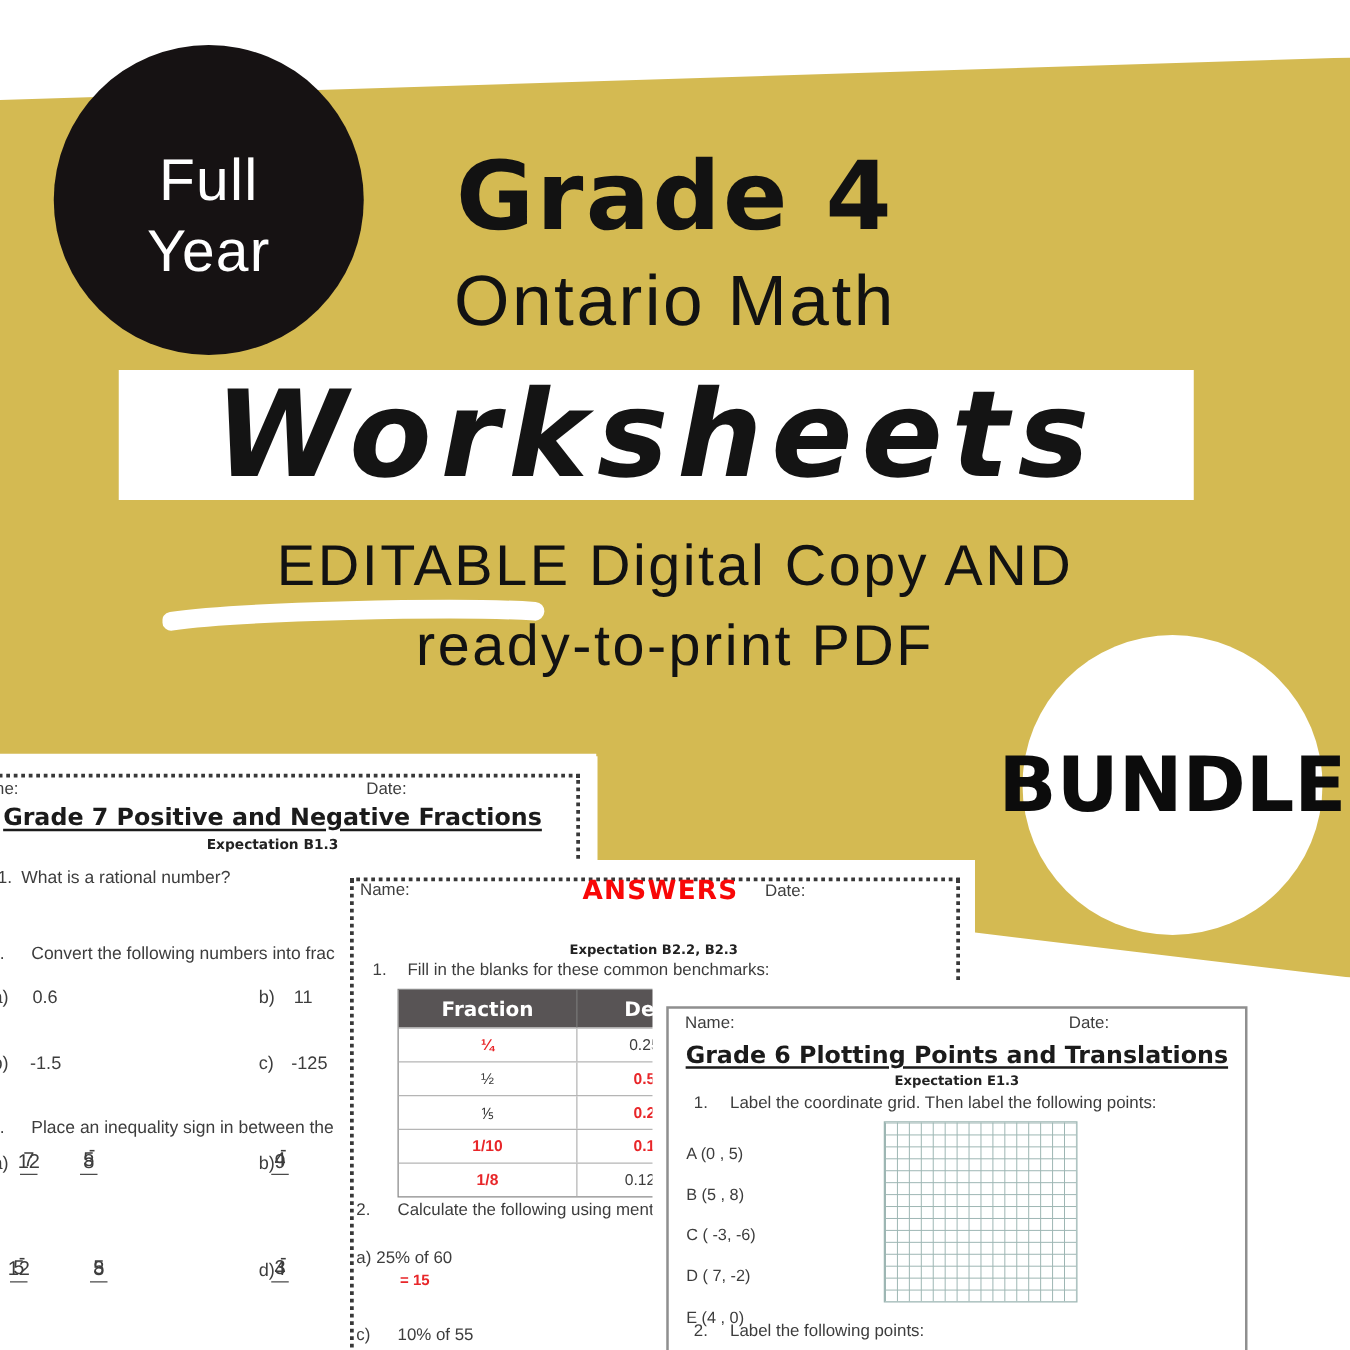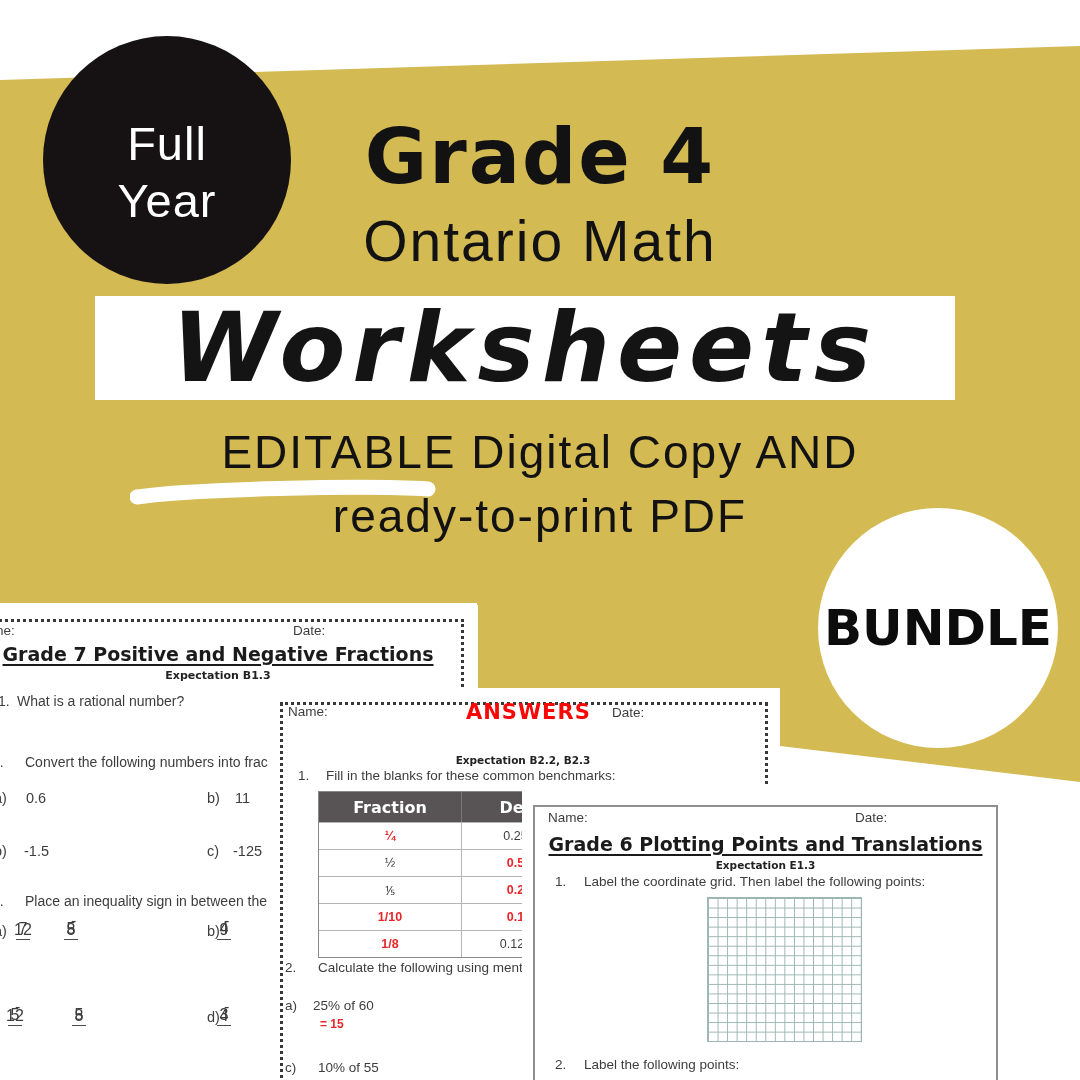--- a/index.html
+++ b/index.html
@@ -7,21 +7,21 @@
           font-family:"Liberation Sans",sans-serif;color:var(--text-body);}
   
   .gold{position:absolute;left:0;top:0;width:1080px;height:1080px;background:var(--gold);z-index:1;
         clip-path:polygon(0px 80px,1080px 46px,1080px 782px,780px 746px,780px 688px,478px 688px,478px 605px,0px 605px);}
   
   .fy-circle{position:absolute;left:43px;top:36px;width:248px;height:248px;border-radius:50%;
              background:var(--circle-black);z-index:2;display:flex;align-items:center;justify-content:center;}
   .fy-text{color:#fff;font-size:47px;line-height:57px;text-align:center;letter-spacing:1px;margin-top:23px;}
   .bundle-circle{position:absolute;left:818px;top:508px;width:240px;height:240px;border-radius:50%;
                  background:#fff;z-index:2;display:flex;align-items:center;justify-content:center;}
-  .bundle-text{font-family:"DejaVu Sans",sans-serif;font-weight:bold;font-size:50px;color:#0c0c0c;text-align:center;}
+  .bundle-text{font-family:"DejaVu Sans",sans-serif;font-weight:bold;font-size:61px;color:#0c0c0c;text-align:center;}
   
   .hl{position:absolute;left:0;width:1080px;text-align:center;z-index:2;color:var(--text-dark);}
   .hl-title{top:112px;font-family:"DejaVu Sans",sans-serif;font-weight:bold;font-size:76px;letter-spacing:2px;}
   .hl-sub{top:208px;font-size:57px;letter-spacing:2px;}
   .banner{position:absolute;left:95px;top:296px;width:860px;height:104px;background:var(--banner-bg);z-index:2;
           display:flex;align-items:center;justify-content:center;}
   .banner-word{font-family:"DejaVu Sans",sans-serif;font-weight:bold;font-style:italic;
                font-size:96px;letter-spacing:7px;color:#141414;}
   .tag1{top:425px;font-size:46px;letter-spacing:2px;}
   .tag2{top:489px;font-size:46px;letter-spacing:2px;}
@@ -224,41 +224,48 @@
           </span>
       </div>
     </div>
 
     <div class="ws-row" style="top:272px;font-size:13.5px;">
       <span style="left:17px;">2.</span>
       <span style="left:50px;">Calculate the following using mental math:</span>
     </div>
     <div class="ws-row" style="top:310px;font-size:13.5px;">
       <span style="left:17px;">a)</span>
-      <span style="left:45px;">25% of 60</span>
+      <span style="left:33px;">25% of 60</span>
     </div>
     <div class="ws-row" style="top:329px;font-size:12px;">
       <span style="left:52px;" class="red">= 15</span>
     </div>
     <div class="ws-row" style="top:372px;font-size:13.5px;">
       <span style="left:17px;">c)</span>
       <span style="left:50px;">10% of 55</span>
     </div>
   </div>
 
   <div class="sheet" style="left:522px;top:785px;width:536px;height:310px;z-index:5;">
     <div class="solid-border" style="left:11px;top:20px;right:60px;bottom:-8px;"></div>
     <span class="ws-label" style="left:26px;top:25px;">Name:</span>
     <span class="ws-label" style="left:333px;top:25px;">Date:</span>
     <div class="ws-title" style="left:11px;top:48px;width:465px;font-size:19px;">Grade 6 Plotting Points and Translations</div>
     <div class="ws-exp" style="left:11px;top:74px;width:465px;font-size:10.5px;">Expectation E1.3</div>
     <div class="ws-row" style="top:89px;font-size:13.5px;">
       <span style="left:33px;">1.</span>
       <span style="left:62px;">Label the coordinate grid. Then label the following points:</span>
     </div>
+    <div class="pts">
+      <div>A (0 , 5)</div>
+      <div>B (5 , 8)</div>
+      <div>C ( -3, -6)</div>
+      <div>D ( 7, -2)</div>
+      <div>E (4 , 0)</div>
+    </div>
     <div class="grid"></div>
     <div class="ws-row" style="top:272px;font-size:13.5px;">
       <span style="left:33px;">2.</span>
       <span style="left:62px;">Label the following points:</span>
     </div>
   </div>
 
 </div>
 
 </body></html>

